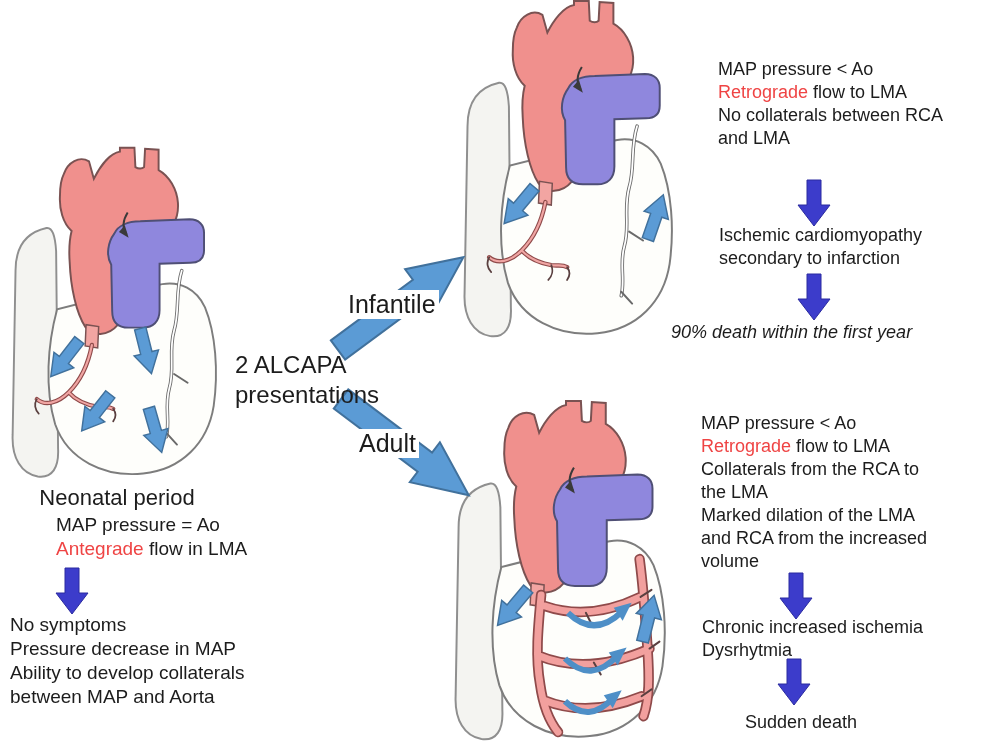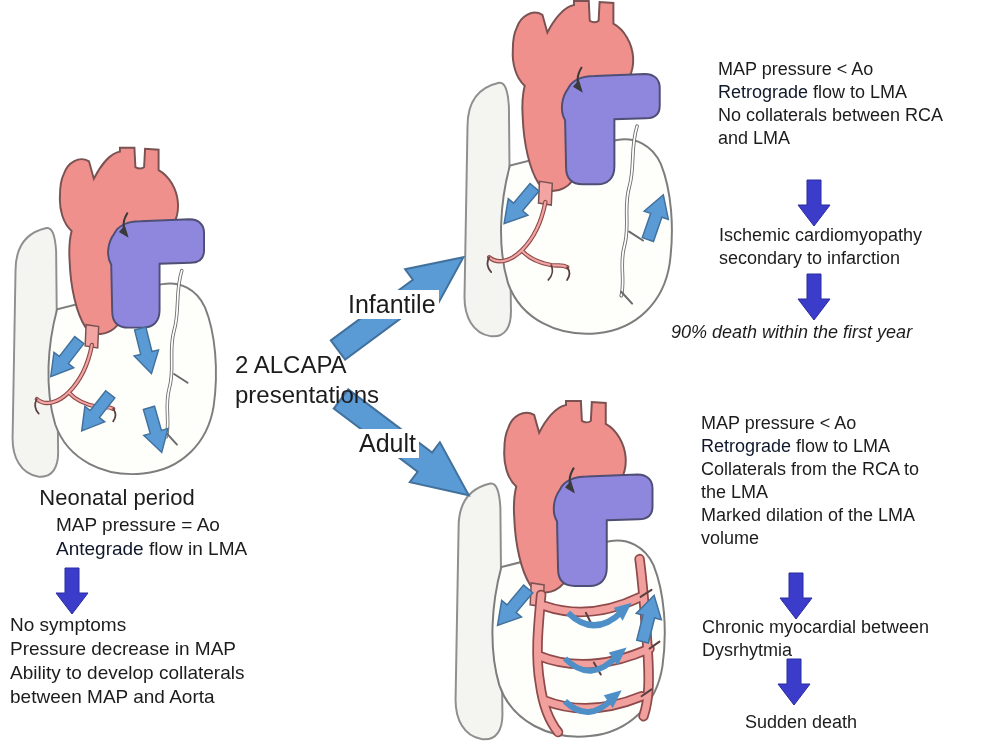--- a/index.html
+++ b/index.html
@@ -3,21 +3,21 @@
 <meta charset="utf-8">
 <style>
   html,body{margin:0;padding:0;background:#ffffff;}
   #canvas{
     position:relative;width:1000px;height:751px;background:#ffffff;overflow:hidden;
     font-family:"Liberation Sans", sans-serif;color:#1c1c1c;
   }
   .abs{position:absolute;}
   .body-text{font-size:18px;line-height:23px;white-space:nowrap;}
   .body-text-lg{font-size:19px;line-height:24px;white-space:nowrap;}
-  .red{color:#0f172a;text-align:center;}
+  .red{color:#ef4444;text-align:center;}
   .caption{font-size:22px;white-space:nowrap;}
   .center-title{font-size:24px;line-height:30px;white-space:nowrap;}
   .branch-label{font-size:25px;white-space:nowrap;background:#ffffff;padding:0 3px;z-index:5;}
   svg{display:block;}
   .seq-arrow{width:40px;height:48px;}
 </style>
 </head>
 <body>
 
 <div id="canvas">
@@ -129,27 +129,28 @@
       <use href="#seq"></use>
     </svg>
   <div class="abs body-text" style="left:671px;top:321px;font-style:italic;">90% death within the first year</div>
 
   <div class="abs body-text" style="left:701px;top:412px;">
     <div>MAP pressure &lt; Ao</div>
     <div><span class="red">Retrograde</span><span> flow to LMA</span></div>
     <div>Collaterals from the RCA to</div>
     <div>the LMA</div>
     <div>Marked dilation of the LMA</div>
+    <div>and RCA from the increased</div>
     <div>volume</div>
   </div>
   <svg class="abs seq-arrow" style="left:776px;top:572px;" viewBox="-20 0 40 48">
       <use href="#seq"></use>
     </svg>
   <div class="abs body-text" style="left:702px;top:616px;">
-    <div>Chronic myocardial between</div>
+    <div>Chronic increased ischemia</div>
     <div>Dysrhytmia</div>
   </div>
   <svg class="abs seq-arrow" style="left:774px;top:658px;" viewBox="-20 0 40 48">
       <use href="#seq"></use>
     </svg>
   <div class="abs body-text" style="left:745px;top:711px;">Sudden death</div>
 
 </div>
 
 </body></html>

